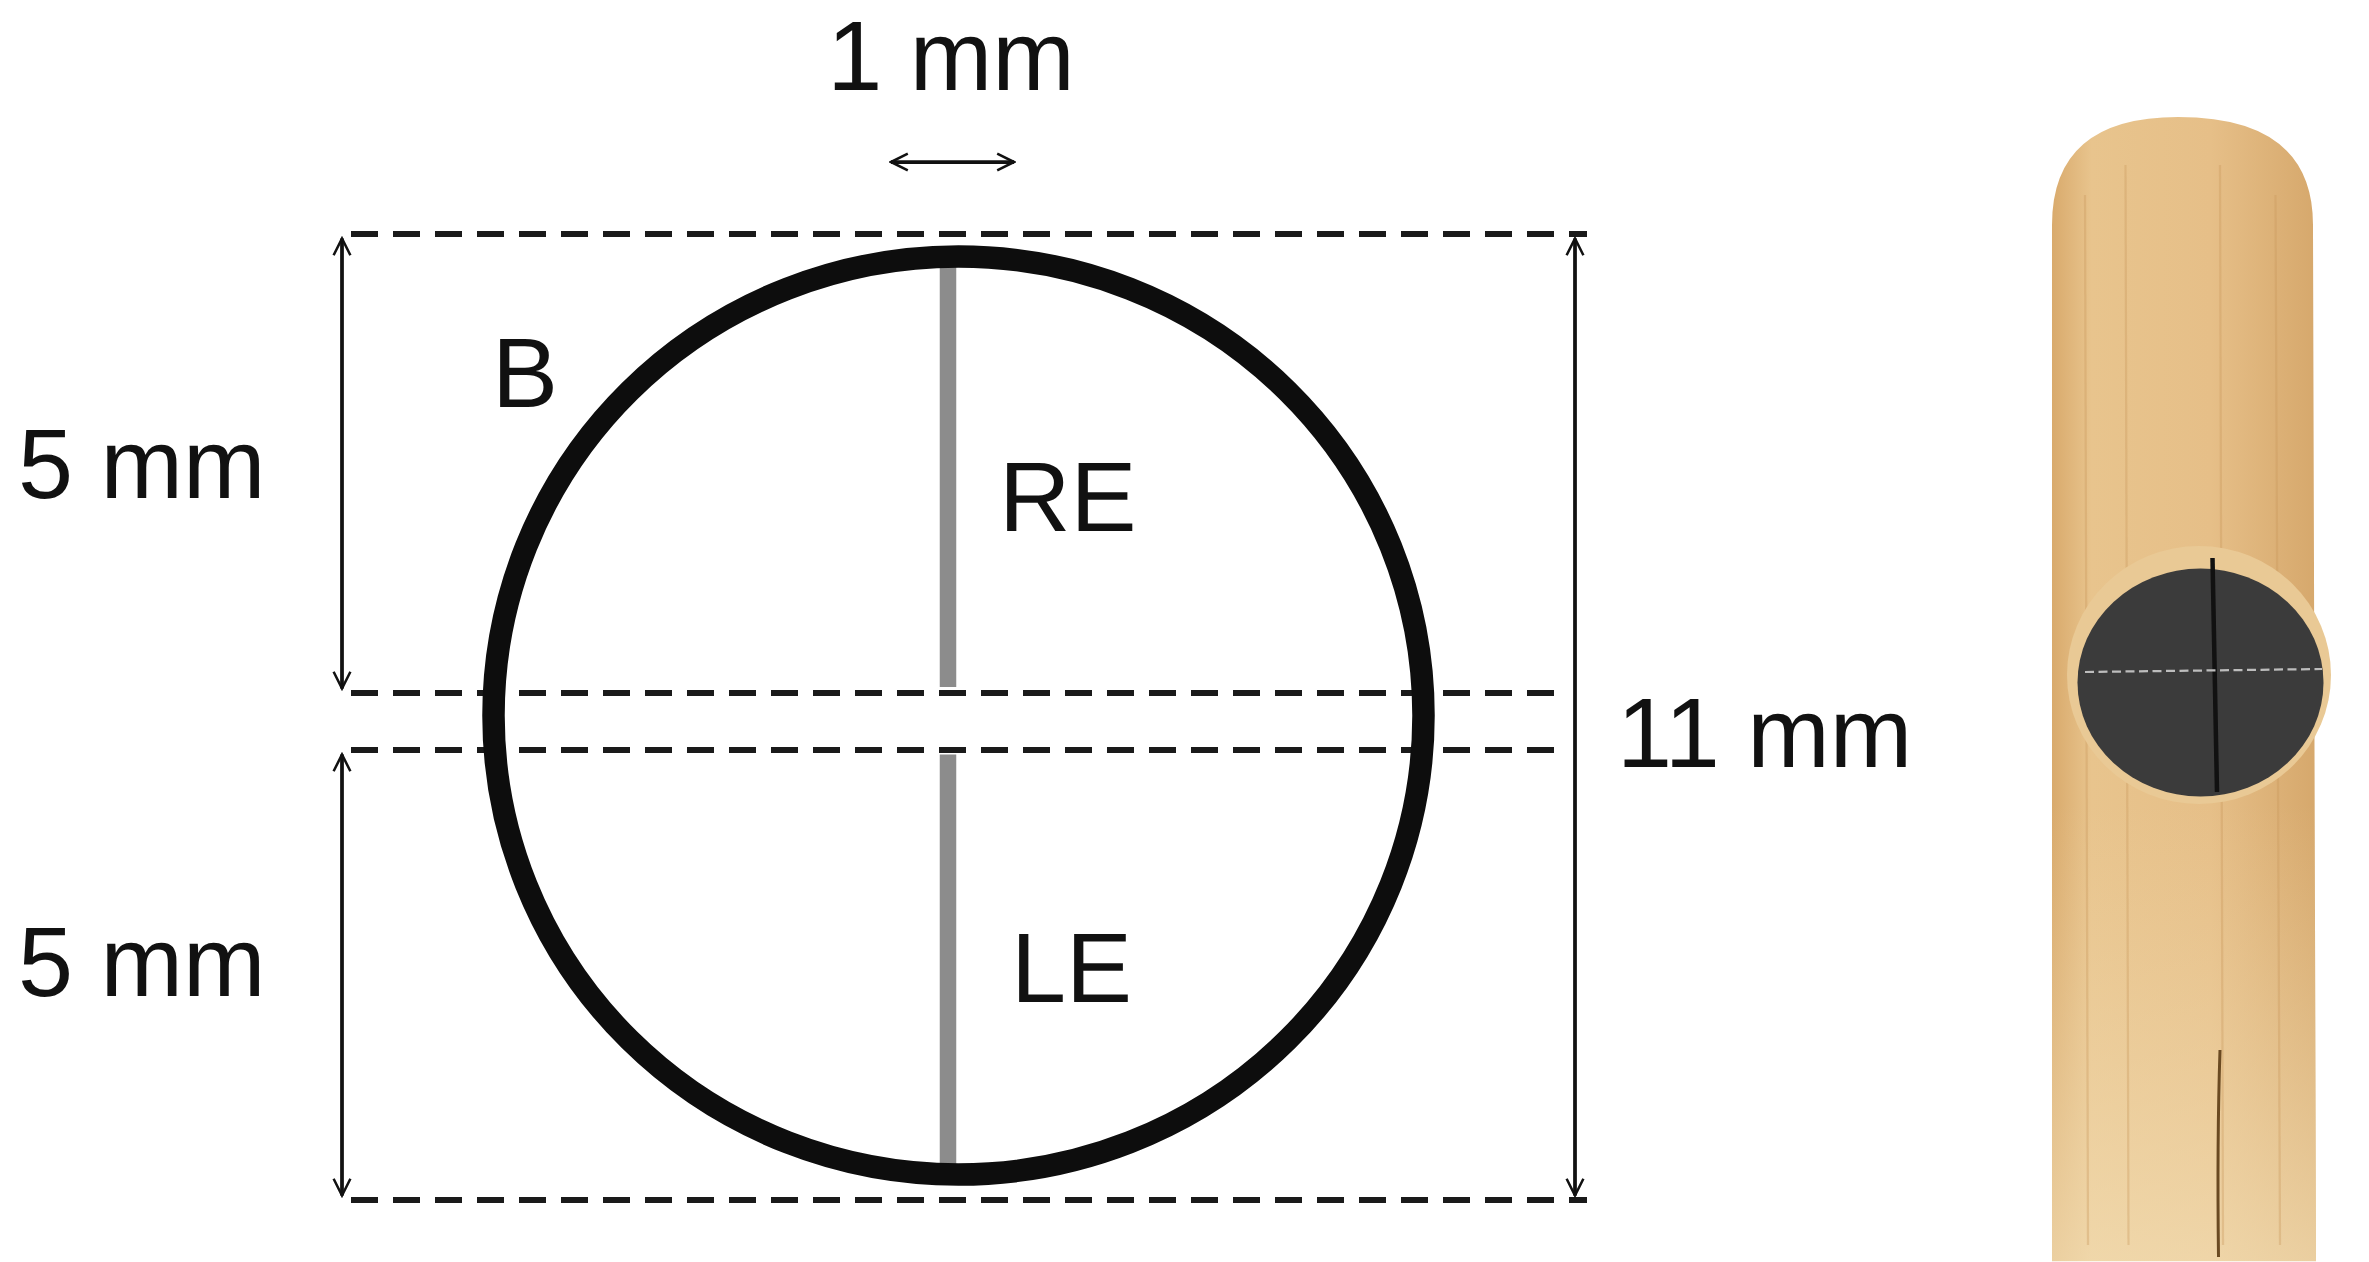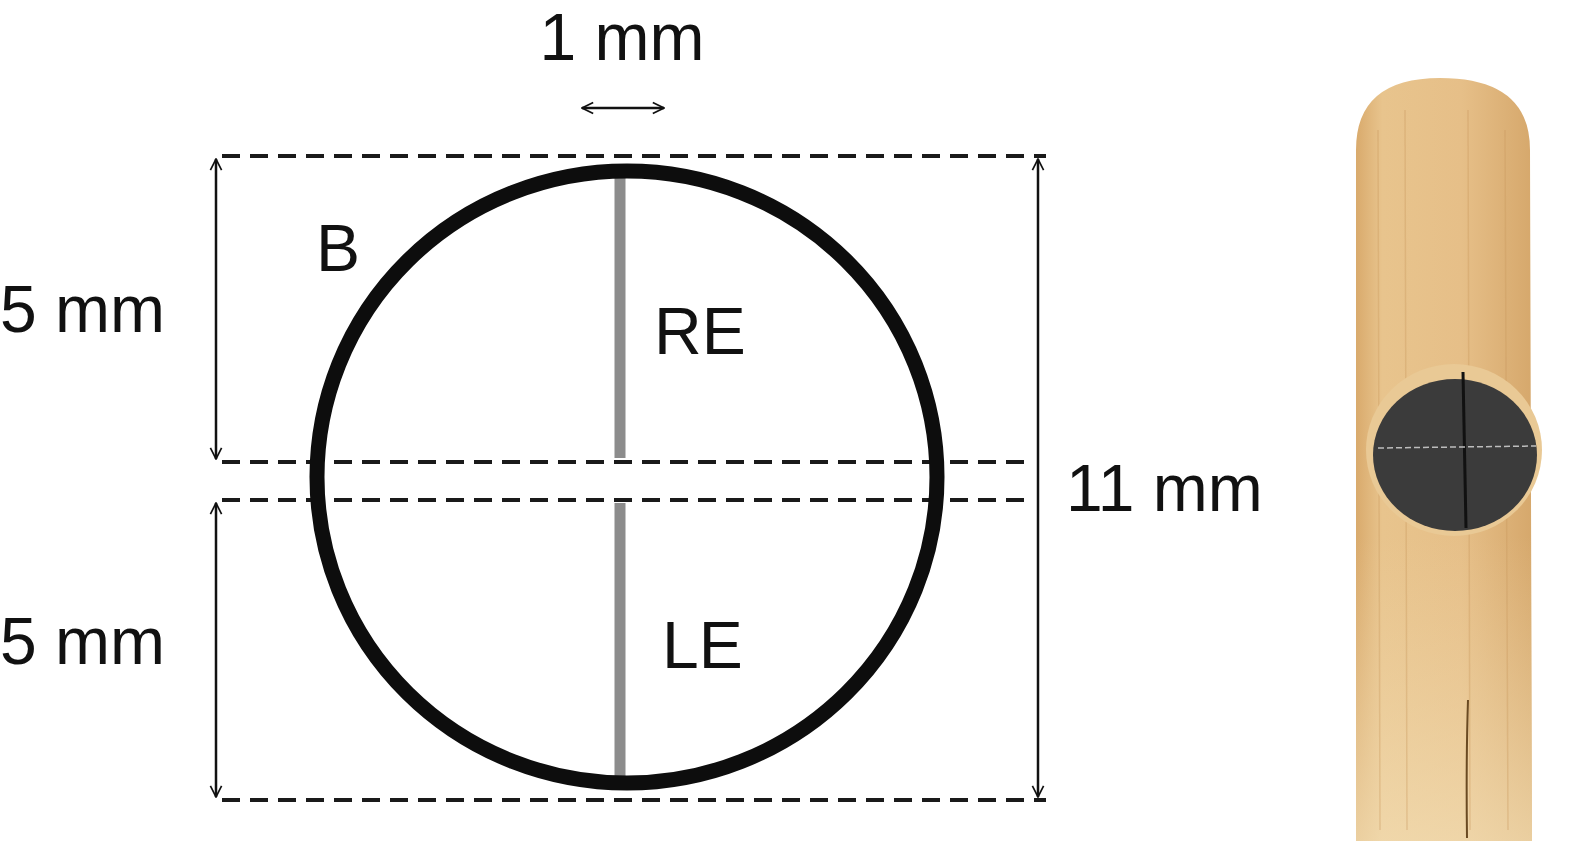--- a/index.html
+++ b/index.html
@@ -1,18 +1,18 @@
 <!DOCTYPE html>
 <html><head>
   <meta charset="utf-8">
   <style>
     html, body { margin: 0; padding: 0; background: #ffffff; }
     body { width: 1579px; height: 841px; position: relative; overflow: hidden;
            font-family: "Liberation Sans", sans-serif; }
-    #stage { position: absolute; left: 0; top: 0; width: 1360px; height: 841px; }
+    #stage { position: absolute; left: 12px; top: 0; width: 1360px; height: 841px; }
     svg text { font-family: "Liberation Sans", sans-serif; fill: #111; }
   </style>
 </head>
 <body>
 
 <div id="stage">
   <svg width="1579" height="841" viewBox="0 0 1579 841" xmlns="http://www.w3.org/2000/svg">
     <defs>
       <marker id="ah" viewBox="0 0 20 20" refX="18" refY="10" markerWidth="14" markerHeight="14" orient="auto-start-reverse" markerUnits="userSpaceOnUse">
         <path d="M2,2 L18,10 L2,18" fill="none" stroke="#111" stroke-width="2.4"></path>

